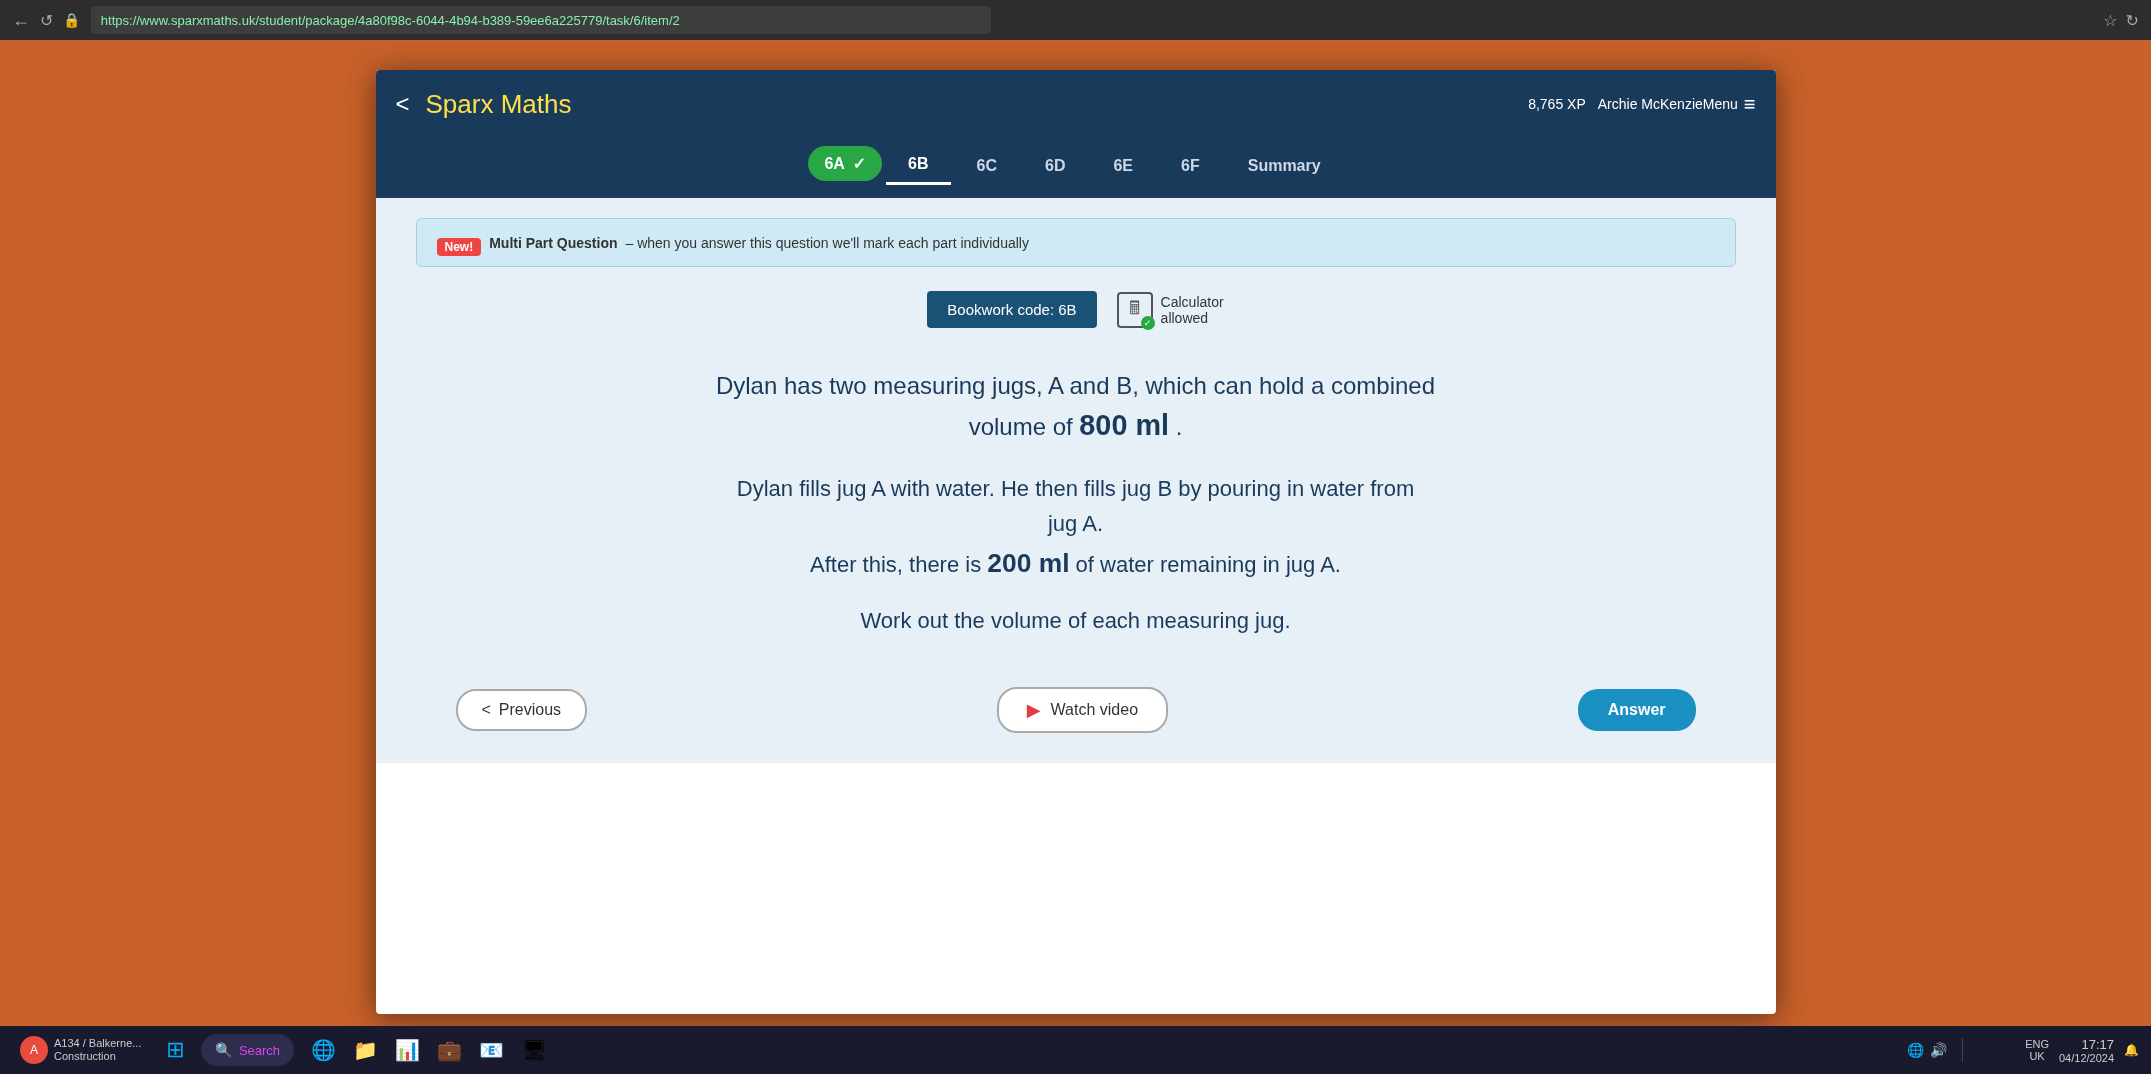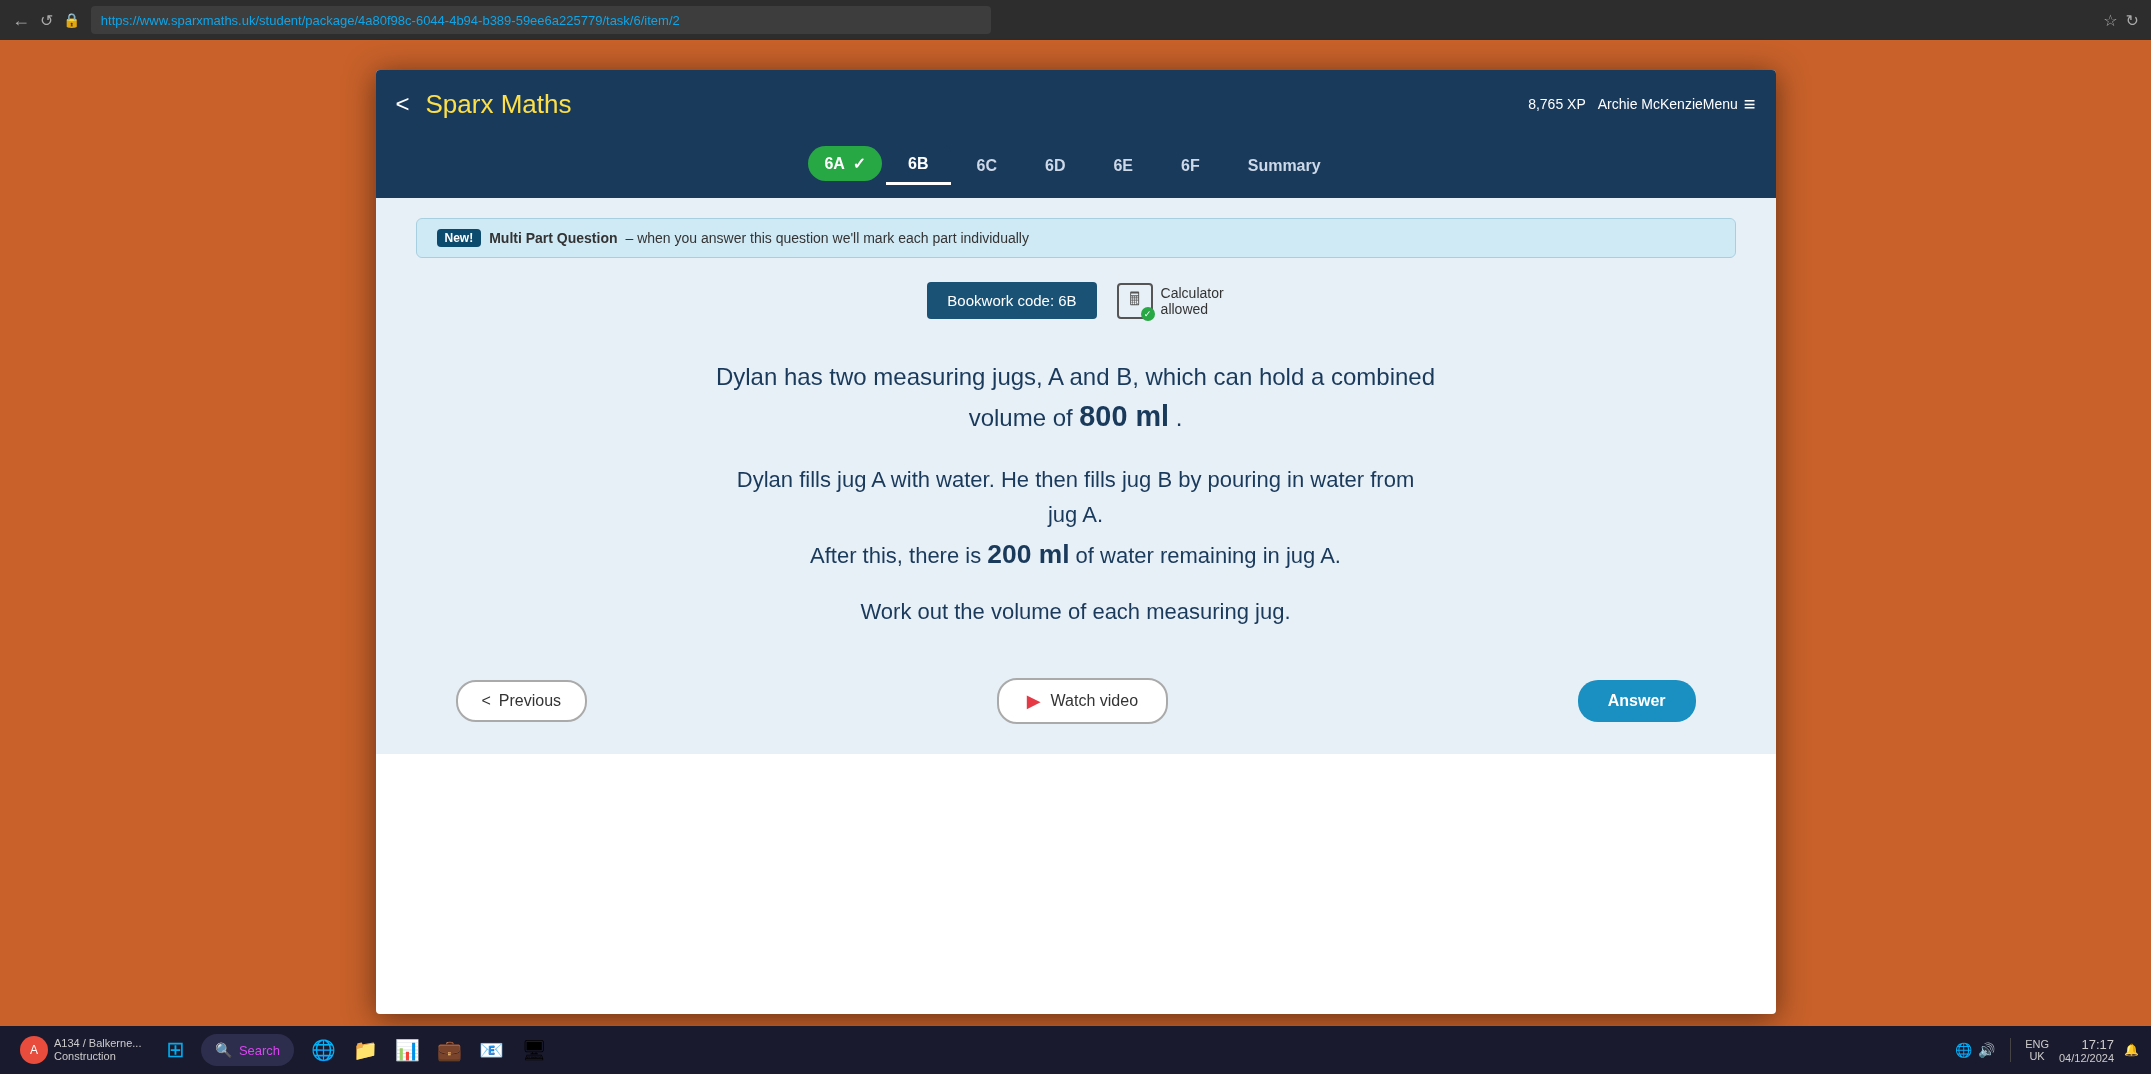--- a/index.html
+++ b/index.html
@@ -32,21 +32,21 @@
     }
     .browser-lock-icon {
       color: #aaa;
       font-size: 14px;
     }
     .browser-url-bar {
       flex: 1;
       background: #3d3d3d;
       border: none;
       border-radius: 4px;
-      color: #0ea5e9;
+      color: #86efac;
       font-size: 13px;
       padding: 11px 10px;
       height: 28px;
       max-width: 900px;
     }
     .browser-actions {
       display: flex;
       gap: 8px;
       margin-left: auto;
       color: #aaa;
@@ -144,26 +144,27 @@
       border-radius: 6px;
       padding: 10px 20px;
       display: flex;
       align-items: center;
       gap: 8px;
       margin-bottom: 24px;
       font-size: 14px;
       color: #333;
     }
     .new-badge {
-      background: #0c4a6e;
+      background: #ef4444;
       color: #fff;
       font-size: 12px;
       font-weight: bold;
       padding: 2px 8px;
       border-radius: 4px;
+      margin-top: 9px;
     }
     .multipart-text-bold {
       font-weight: bold;
     }
 
     
     .bookwork-row {
       display: flex;
       align-items: center;
       justify-content: center;
@@ -367,20 +368,21 @@
     .taskbar-sys-icons {
       display: flex;
       gap: 6px;
       font-size: 14px;
       color: #ccc;
     }
     .taskbar-lang {
       font-size: 11px;
       color: #ccc;
       text-align: center;
+      margin-left: 48px;
     }
     .taskbar-divider {
       width: 1px;
       height: 24px;
       background: #444;
       margin: 0 4px;
     }
 
     
     .taskbar-pinned-item {

